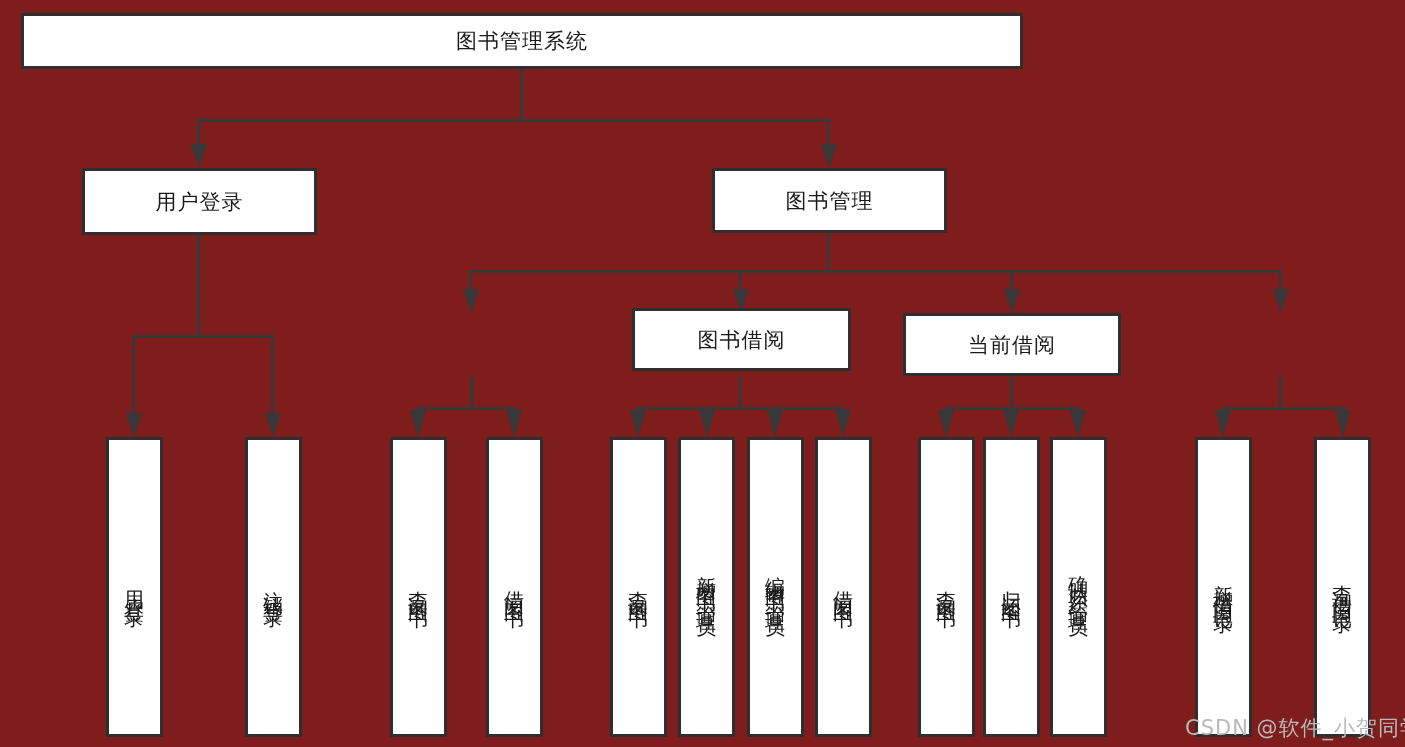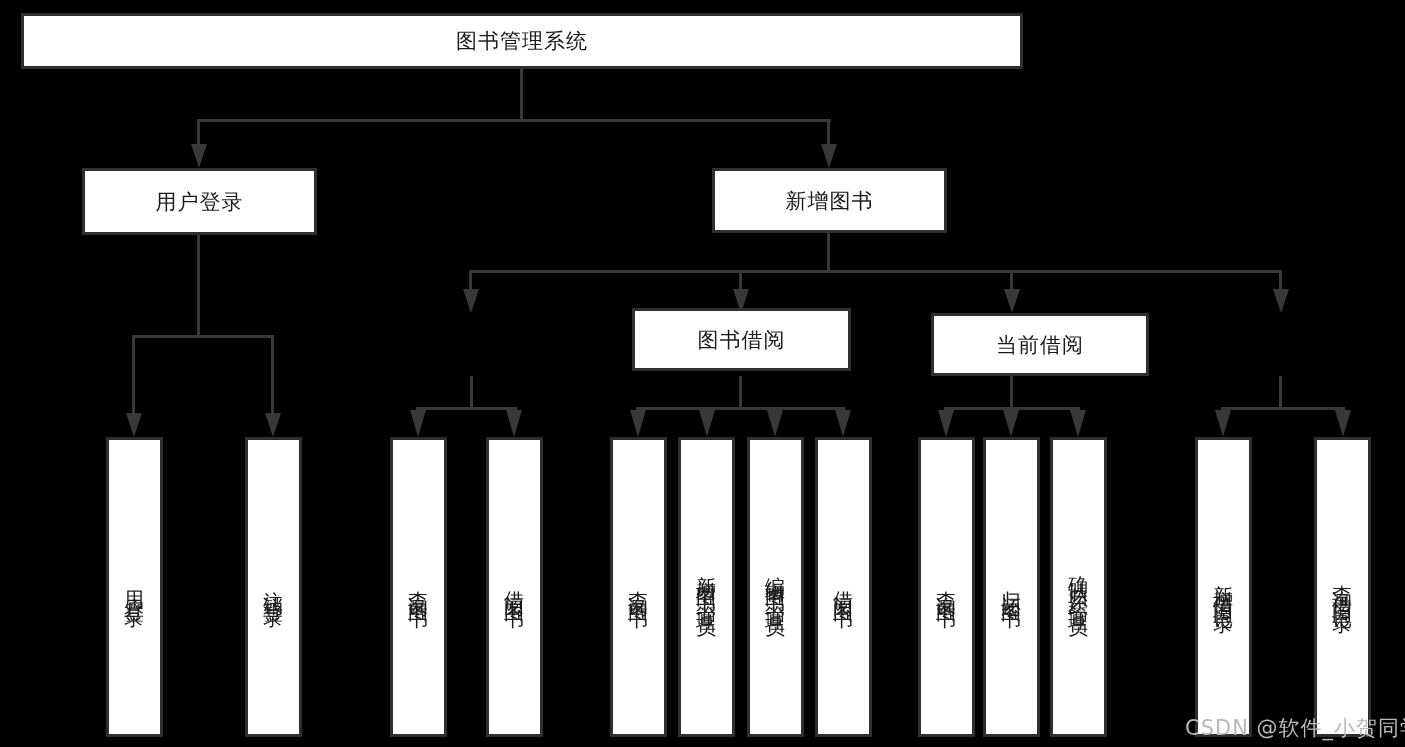--- a/index.html
+++ b/index.html
@@ -1,17 +1,17 @@
 <!DOCTYPE html>
 <html><head>
 <meta charset="utf-8">
 <style>
   html,body{margin:0;padding:0;background:#ffffff;}
   #canvas{
-    position:relative;width:1405px;height:747px;background:#000000;overflow:hidden;
+    position:relative;width:1405px;height:747px;background:#7f1d1d;overflow:hidden;
     font-family:"DejaVu Sans","Liberation Sans",sans-serif;
   }
   .node{
     position:absolute;box-sizing:border-box;background:#ffffff;
     border:3px solid #2f2f2f;display:flex;align-items:center;justify-content:center;
     color:#1a1a1a;font-size:21px;letter-spacing:1px;white-space:nowrap;
   }
   .leaf{
     writing-mode:vertical-rl;text-orientation:mixed;
     font-size:20px;letter-spacing:6px;white-space:normal;line-height:1;
@@ -32,21 +32,21 @@
   #watermark{
     position:absolute;left:1185px;top:714px;color:#b9b9b9;font-size:21px;
     letter-spacing:1px;white-space:nowrap;
   }
   
   #n-root   {left:21px;  top:13px;  width:1002px;height:56px;}
   #n-login  {left:82px;  top:168px; width:235px; height:67px;}
   #n-mgmt   {left:712px; top:168px; width:235px; height:65px;}
   #n-newrec {left:363px; top:313px; width:218px; height:63px;}
   #n-borrow {left:632px; top:308px; width:219px; height:63px;}
-  #n-current{left:903px; top:313px; width:218px; height:63px;margin-left:28px;}
+  #n-current{left:903px; top:313px; width:218px; height:63px;}
   #n-records{left:1172px;top:313px; width:218px; height:63px;}
   #l-userlogin{left:106px;} #l-logout {left:245px;}
   #l-query1 {left:390px;}  #l-borrow1{left:486px;}
   #l-query2 {left:610px;}  #l-addbook{left:678px;} #l-editbook{left:747px;} #l-borrow2{left:815px;}
   #l-query3 {left:918px;}  #l-return {left:983px;} #l-confirm{left:1050px;}
   #l-addrec {left:1195px;} #l-queryrec{left:1314px;}
   .leaf{top:437px;width:57px;height:300px;}
   
   #e1 {left:520px;top:69px;height:50px;}
   #e2 {left:197px;top:119px;width:634px;}
@@ -139,21 +139,21 @@
   <div class="arrow-l" id="a17"></div>
 
   <div class="vl" id="e21"></div>
   <div class="hl" id="e22"></div>
   <div class="arrow-l" id="a18"></div>
   <div class="arrow-l" id="a19"></div>
 
   <div class="node" id="n-root">图书管理系统</div>
 
   <div class="node" id="n-login">用户登录</div>
-  <div class="node" id="n-mgmt">新增图书</div>
+  <div class="node" id="n-mgmt">图书管理</div>
 
   <div class="node" id="n-borrow">图书借阅</div>
   <div class="node" id="n-current">当前借阅</div>
 
   <div class="node leaf" id="l-userlogin">用户登录</div>
   <div class="node leaf" id="l-logout">注销登录</div>
 
   <div class="node leaf" id="l-query1">查询图书</div>
   <div class="node leaf" id="l-borrow1">借阅图书</div>
 

